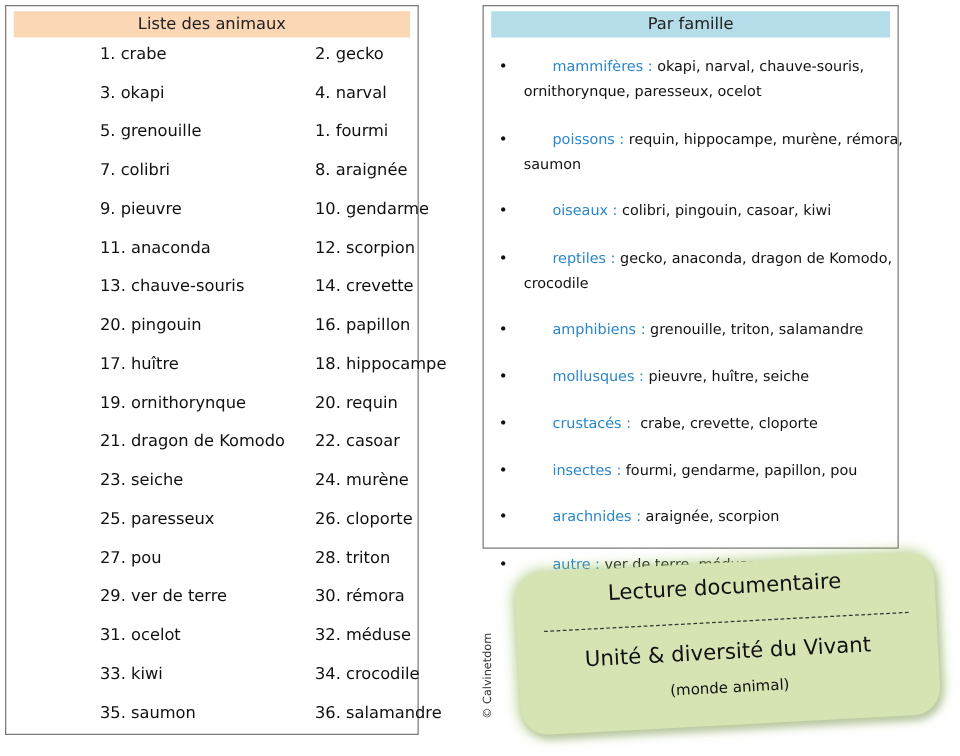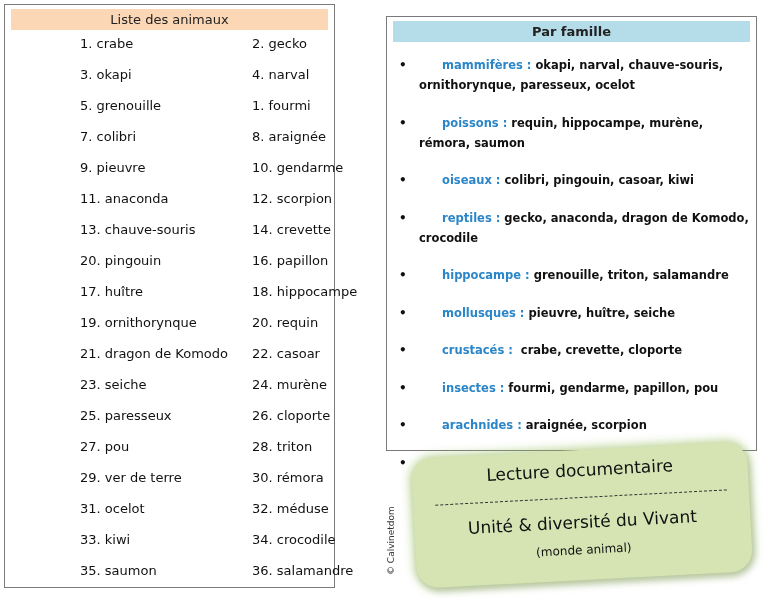--- a/index.html
+++ b/index.html
@@ -2,21 +2,21 @@
 <html><head>
 <meta charset="utf-8">
 <style>
   html, body { margin:0; padding:0; }
   body {
     width:768px; height:605px; background:#ffffff; position:relative; overflow:hidden;
     font-family:"DejaVu Sans", sans-serif; color:#111;
   }
   .panel { position:absolute; background:#fff; border:1px solid #7a7a7a; box-sizing:border-box; }
   #left-panel { left:4px; top:4px; width:331px; height:584px; }
-  #right-panel { left:386px; top:16px; width:371px; height:435px;font-weight:bold; }
+  #right-panel { left:386px; top:4px; width:333px; height:435px; }
   .panel-header {
     position:absolute; left:6px; right:6px; top:4px; height:21px;
     text-align:center; font-size:13px; line-height:21px; color:#222;
   }
   #left-panel .panel-header { background:#fcd7b6; }
   #right-panel .panel-header { background:#b4dde9; }
 
   .animal-grid { position:absolute; left:27px; top:28px; width:340px;margin-left:48px; }
   .animal-row { height:31px; position:relative; }
   .animal { position:absolute; top:0; font-size:13px; line-height:22px; white-space:nowrap; }
@@ -126,21 +126,21 @@
     </div>
 </div>
 
 <div class="panel" id="right-panel">
   <div class="panel-header">Par famille</div>
   <ul class="family-list" id="family-list">
       <li class="family-item"><span class="bullet">•</span><span class="fam-name">mammifères :</span><span class="fam-members" style="white-space: pre-wrap;"> okapi, narval, chauve-souris, ornithorynque, paresseux, ocelot</span></li>
       <li class="family-item"><span class="bullet">•</span><span class="fam-name">poissons :</span><span class="fam-members" style="white-space: pre-wrap;"> requin, hippocampe, murène, rémora, saumon</span></li>
       <li class="family-item"><span class="bullet">•</span><span class="fam-name">oiseaux :</span><span class="fam-members" style="white-space: pre-wrap;"> colibri, pingouin, casoar, kiwi</span></li>
       <li class="family-item"><span class="bullet">•</span><span class="fam-name">reptiles :</span><span class="fam-members" style="white-space: pre-wrap;"> gecko, anaconda, dragon de Komodo, crocodile</span></li>
-      <li class="family-item"><span class="bullet">•</span><span class="fam-name">hippocampe :</span><span class="fam-members" style="white-space: pre-wrap; margin-top: 20px;"> grenouille, triton, salamandre</span></li>
+      <li class="family-item"><span class="bullet">•</span><span class="fam-name">amphibiens :</span><span class="fam-members" style="white-space: pre-wrap; margin-top: 20px;"> grenouille, triton, salamandre</span></li>
       <li class="family-item"><span class="bullet">•</span><span class="fam-name">mollusques :</span><span class="fam-members" style="white-space: pre-wrap;"> pieuvre, huître, seiche</span></li>
       <li class="family-item"><span class="bullet">•</span><span class="fam-name">crustacés :</span><span class="fam-members" style="white-space: pre-wrap;">  crabe, crevette, cloporte</span></li>
       <li class="family-item"><span class="bullet">•</span><span class="fam-name">insectes :</span><span class="fam-members" style="white-space: pre-wrap;"> fourmi, gendarme, papillon, pou</span></li>
       <li class="family-item"><span class="bullet">•</span><span class="fam-name">arachnides :</span><span class="fam-members" style="white-space: pre-wrap;"> araignée, scorpion</span></li>
       <li class="family-item"><span class="bullet">•</span><span class="fam-name">autre :</span><span class="fam-members" style="white-space: pre-wrap;"> ver de terre, méduse</span></li>
     </ul>
 </div>
 
 <div id="title-card">
   <div id="card-title">Lecture documentaire</div>

